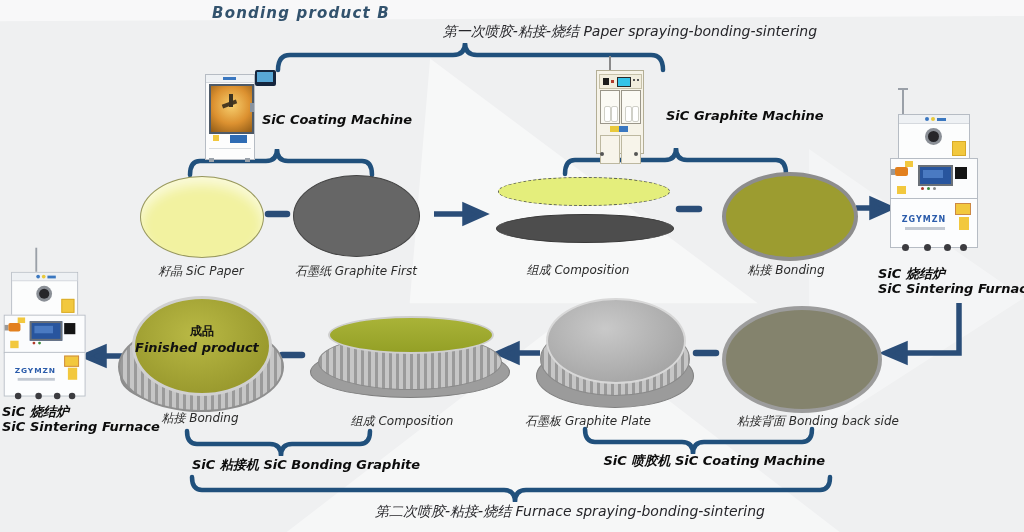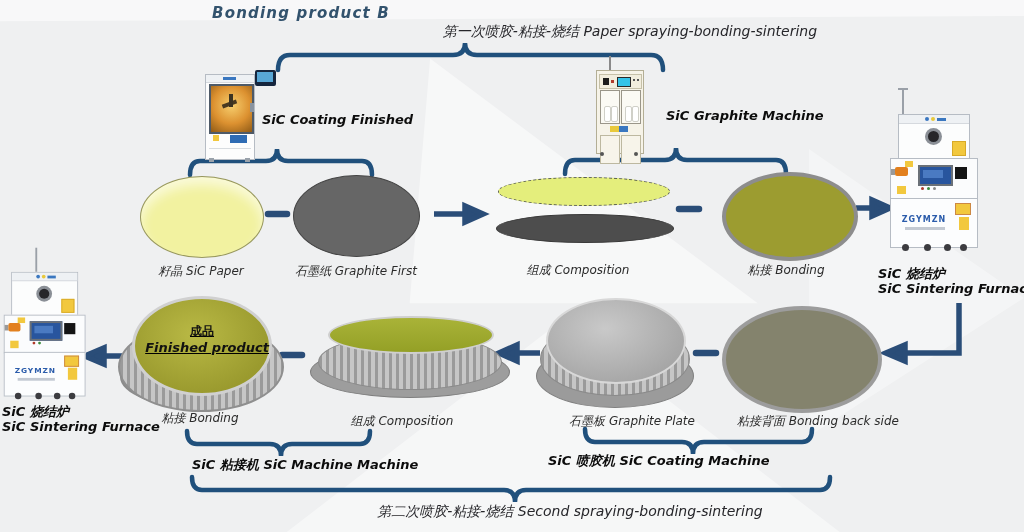--- a/index.html
+++ b/index.html
@@ -4,25 +4,25 @@
 <style>
   html,body{margin:0;padding:0;}
   #canvas{position:relative;width:1024px;height:532px;overflow:hidden;
           background:#eff0f1;font-family:"DejaVu Sans",sans-serif;}
   .abs{position:absolute;}
   .deco{position:absolute;inset:0;pointer-events:none;}
   .title{font-size:15px;font-weight:bold;font-style:italic;color:#33536e;letter-spacing:1.2px;}
   .annot{font-size:14px;font-style:italic;color:#26262a;text-align:center;}
   .mlabel{font-size:13px;font-weight:bold;font-style:italic;color:#0c0c0c;line-height:15px;white-space:nowrap;}
   .wlabel{font-size:12px;font-style:italic;color:#2b2b2b;text-align:center;white-space:nowrap;}
-  .ell{position:absolute;border-radius:50%;text-decoration:underline;}
+  .ell{position:absolute;border-radius:50%;}
   .rim{background:repeating-linear-gradient(90deg,#9a9a9a 0 3px,#c6c6c6 3px 7px);}
   svg{position:absolute;left:0;top:0;}
   .fin-cn{font-size:12px;font-weight:bold;color:#111;text-align:center;}
-  .fin-en{font-size:13px;font-weight:bold;font-style:italic;color:#111;text-align:right;}
+  .fin-en{font-size:13px;font-weight:bold;font-style:italic;color:#111;text-align:left;}
   .brand{font-size:8px;font-weight:bold;color:#2b5cab;letter-spacing:1px;text-align:center;}
 </style>
 </head>
 <body>
 
 <div id="canvas">
 
   <div class="deco" style="background:rgba(255,255,255,.5);clip-path:polygon(42% 11%,74% 57%,40% 57%);"></div>
   <div class="deco" style="background:rgba(255,255,255,.45);clip-path:polygon(28% 100%,55% 60%,82% 100%);"></div>
   <div class="deco" style="background:rgba(255,255,255,.35);clip-path:polygon(79% 28%,100% 56%,79% 82%);"></div>
@@ -52,38 +52,38 @@
       <polygon points="905,345 905,361 886,353"></polygon>
       <line x1="516" y1="353" x2="540" y2="353"></line>
       <polygon points="517,345 517,361 499,353"></polygon>
       <line x1="103" y1="356" x2="122" y2="356"></line>
       <polygon points="104,348 104,364 85,356"></polygon>
     </g>
   </svg>
 
   <div class="abs title" style="left:212px;top:4px;">Bonding product B</div>
   <div class="abs annot" style="left:420px;top:23px;width:420px;">第一次喷胶-粘接-烧结 Paper spraying-bonding-sintering</div>
-  <div class="abs annot" style="left:355px;top:503px;width:430px;">第二次喷胶-粘接-烧结 Second spraying-bonding-sintering</div>
+  <div class="abs annot" style="left:355px;top:503px;width:430px;">第二次喷胶-粘接-烧结 Furnace spraying-bonding-sintering</div>
 
   <div class="abs mlabel" style="left:262px;top:112px;">
-    <div>SiC Coating Finished</div>
+    <div>SiC Coating Machine</div>
   </div>
   <div class="abs mlabel" style="left:666px;top:108px;">
     <div>SiC Graphite Machine</div>
   </div>
   <div class="abs mlabel" style="left:878px;top:266px;">
     <div>SiC 烧结炉</div>
     <div>SiC Sintering Furnace</div>
   </div>
   <div class="abs mlabel" style="left:2px;top:404px;">
     <div>SiC 烧结炉</div>
     <div>SiC Sintering Furnace</div>
   </div>
-  <div class="abs mlabel" style="left:192px;top:457px;">SiC 粘接机 SiC Machine Machine</div>
-  <div class="abs mlabel" style="left:548px;top:453px;width:245px;text-align:left;">SiC 喷胶机 SiC Coating Machine</div>
+  <div class="abs mlabel" style="left:192px;top:457px;">SiC 粘接机 SiC Bonding Graphite</div>
+  <div class="abs mlabel" style="left:580px;top:453px;width:245px;text-align:right;">SiC 喷胶机 SiC Coating Machine</div>
 
   <div class="ell" style="left:140px;top:176px;width:122px;height:80px;background:#f2f2a0;border:1px solid rgba(90,90,50,.6);box-shadow:inset 0 8px 12px rgba(255,255,255,.6);"></div>
   <div class="abs wlabel" style="left:140px;top:263px;width:122px;">籽晶 SiC Paper</div>
 
   <div class="ell" style="left:293px;top:175px;width:125px;height:80px;background:#666;border:1px solid #454545;"></div>
   <div class="abs wlabel" style="left:281px;top:263px;width:150px;">石墨纸 Graphite First</div>
 
   <div class="ell" style="left:498px;top:177px;width:170px;height:27px;background:#e4ee7c;border:1px dashed #5c6050;"></div>
   <div class="ell" style="left:496px;top:214px;width:176px;height:27px;background:#4d4d4d;border:1px solid #3a3a3a;"></div>
   <div class="abs wlabel" style="left:503px;top:262px;width:150px;">组成 Composition</div>
@@ -106,21 +106,21 @@
     <div class="ell rim" style="left:8px;top:20px;width:182px;height:54px;border:1px solid #8a8a8a;"></div>
     <div class="ell" style="left:18px;top:2px;width:162px;height:34px;background:linear-gradient(#a9b338,#94a026);border:2px solid #cfcfcf;"></div>
   </div>
   <div class="abs wlabel" style="left:327px;top:413px;width:150px;">组成 Composition</div>
 
   <div class="abs" style="left:536px;top:298px;width:156px;height:112px;">
     <div class="ell" style="left:0px;top:46px;width:156px;height:62px;background:#9b9b9b;border:1px solid #808080;"></div>
     <div class="ell rim" style="left:4px;top:24px;width:148px;height:72px;border:1px solid #8a8a8a;"></div>
     <div class="ell" style="left:10px;top:0px;width:136px;height:82px;background:radial-gradient(ellipse at 42% 35%,#c9c9c9,#a6a6a6 75%);border:2px solid #d8d8d8;"></div>
   </div>
-  <div class="abs wlabel" style="left:552px;top:413px;width:160px;">石墨板 Graphite Plate</div>
+  <div class="abs wlabel" style="left:508px;top:413px;width:160px;">石墨板 Graphite Plate</div>
 
   <div class="ell" style="left:722px;top:306px;width:152px;height:99px;background:#84836d;border:4px solid #9c9c9c;"></div>
   <div class="abs wlabel" style="left:728px;top:413px;width:180px;">粘接背面 Bonding back side</div>
 
   <div class="abs" style="left:203px;top:66px;width:76px;height:96px;">
     <div class="abs" style="left:47px;top:14px;width:6px;height:3px;background:#6a7686;"></div>
     <div class="abs" style="left:49px;top:16px;width:2px;height:12px;background:#6a7686;"></div>
     <div class="abs" style="left:52px;top:4px;width:21px;height:16px;background:#16263e;border-radius:2px;">
       <div class="abs" style="left:2px;top:2px;width:16px;height:10px;background:#58a7d6;"></div>
     </div>

